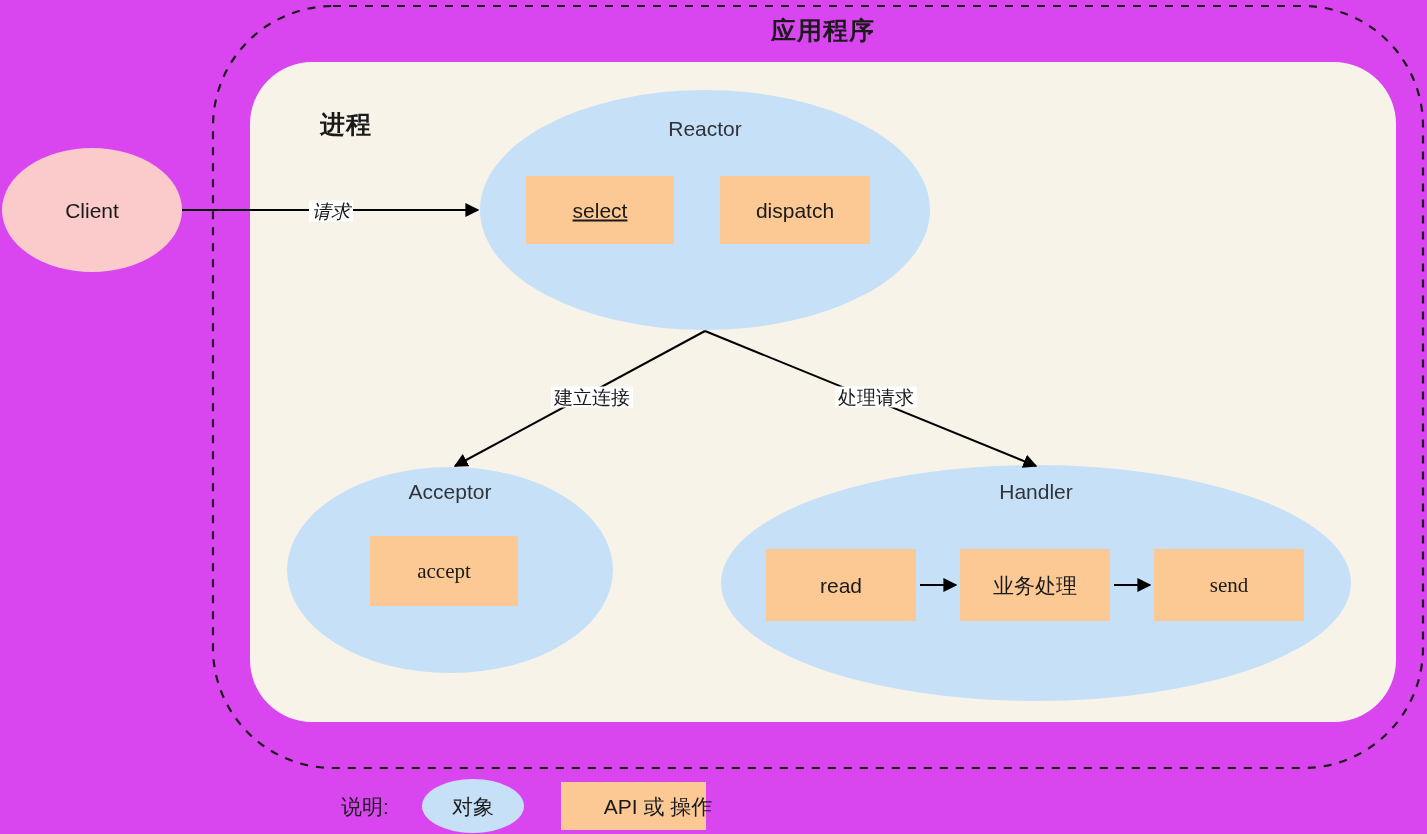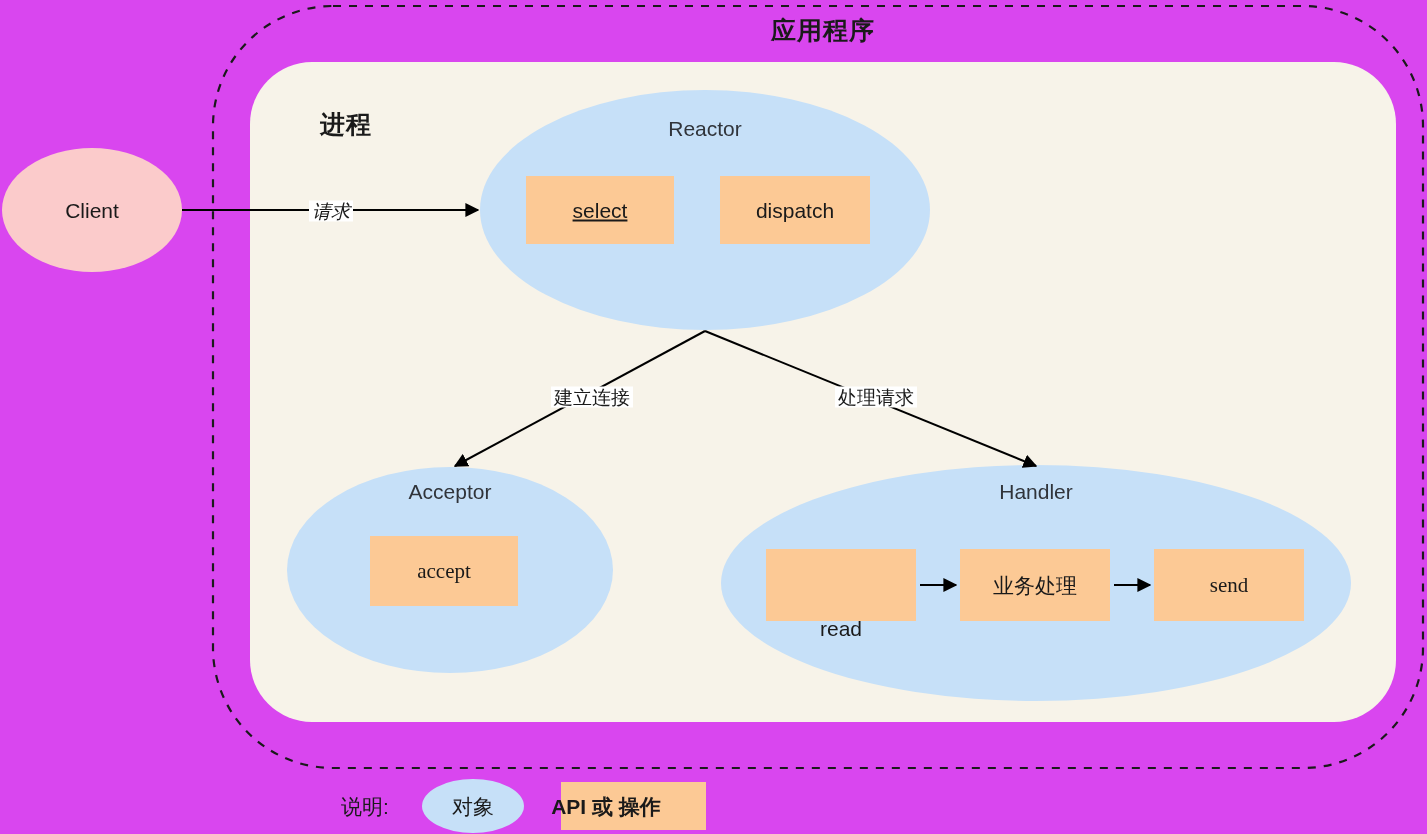--- a/index.html
+++ b/index.html
@@ -131,25 +131,25 @@
   <div class="lbl edge-label centered" style="left:580px; top:397px;margin-left:12px;">建立连接</div>
 
   <div class="lbl edge-label centered" style="left:876px; top:397px;">处理请求</div>
 
   <div class="lbl obj-title centered" style="left:450px; top:491px;">Acceptor</div>
 
   <div class="lbl box-label centered" style="left:444px; top:571px;font-family:Liberation Serif, serif;">accept</div>
 
   <div class="lbl obj-title centered" style="left:1036px; top:491px;">Handler</div>
 
-  <div class="lbl box-label centered" style="left:841px; top:585px;margin-top:43px;">read</div>
+  <div class="lbl box-label centered" style="left:841px; top:585px;">read</div>
 
   <div class="lbl box-label centered" style="left:1035px; top:585px;">业务处理</div>
 
   <div class="lbl box-label centered" style="left:1229px; top:585px;font-family:Liberation Serif, serif;">send</div>
 
   <div class="lbl legend-label centered" style="left:365px; top:806px;">说明:</div>
 
   <div class="lbl legend-label centered" style="left:473px; top:806px;">对象</div>
 
-  <div class="lbl legend-label centered" style="left:606px; top:806px;font-weight:bold;">API 或 操作</div>
+  <div class="lbl legend-label centered" style="left:658px; top:806px;">API 或 操作</div>
 
 </div>
 
 </body></html>

